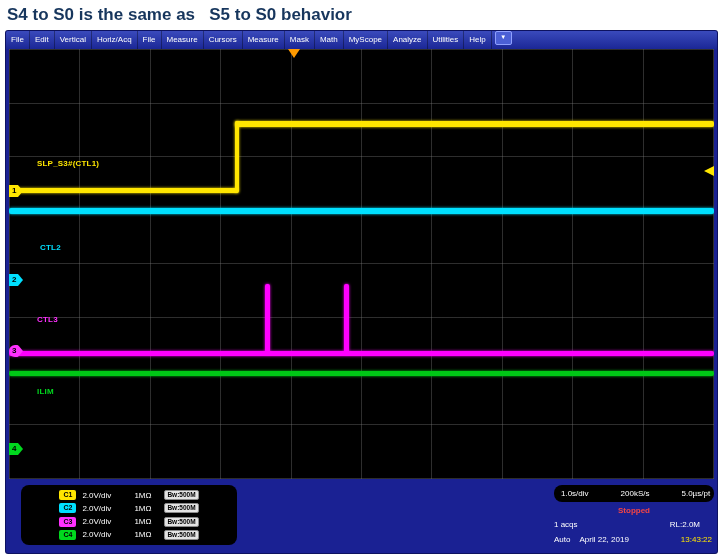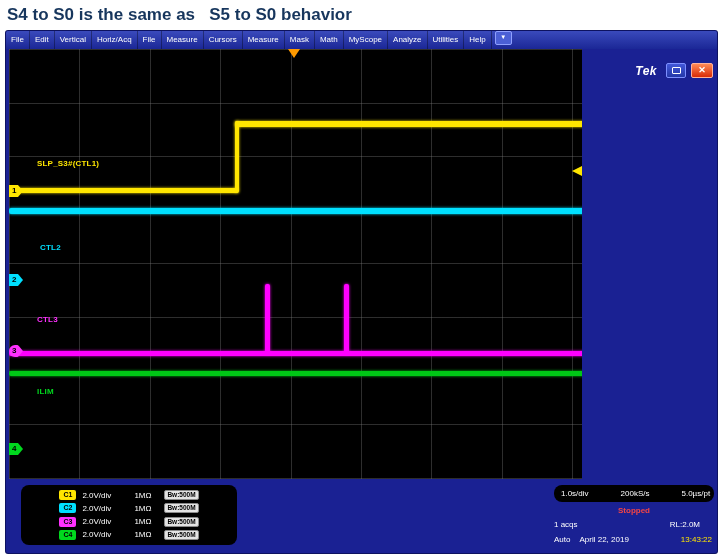--- a/index.html
+++ b/index.html
@@ -38,21 +38,21 @@
     border:1px solid #7d90ff;border-radius:2px;display:flex;align-items:center;justify-content:center;
   }
   .btn-min .min-glyph{width:7px;height:5px;border:1px solid #fff;border-radius:1px;}
   .btn-close{
     width:20px;height:13px;background:linear-gradient(#ff8a55,#d92b07);
     border:1px solid #ffb199;border-radius:2px;color:#fff;font-size:9px;font-weight:bold;
     line-height:12px;text-align:center;
   }
   
   .screen{
-    position:absolute;left:3px;top:18px;width:573px;height:430px;background:#000;
+    position:absolute;left:3px;top:18px;width:705px;height:430px;background:#000;
     background-image:
       repeating-linear-gradient(to right, rgba(120,120,120,.38) 0, rgba(120,120,120,.38) 1px, transparent 1px, transparent 70.4px),
       repeating-linear-gradient(to bottom, rgba(120,120,120,.38) 0, rgba(120,120,120,.38) 1px, transparent 1px, transparent 53.6px);
     overflow:hidden;
   }
   .trace{position:absolute;border-radius:2px;}
   .t-ch1{background:#ffe600;box-shadow:0 0 3px #ffe600;}
   .t-ch2{background:#00e0ff;box-shadow:0 0 3px #00e0ff;}
   .t-ch3{background:#ff00ff;box-shadow:0 0 3px #ff00ff;}
   .t-ch4{background:#00c816;box-shadow:0 0 3px #00c816;}

